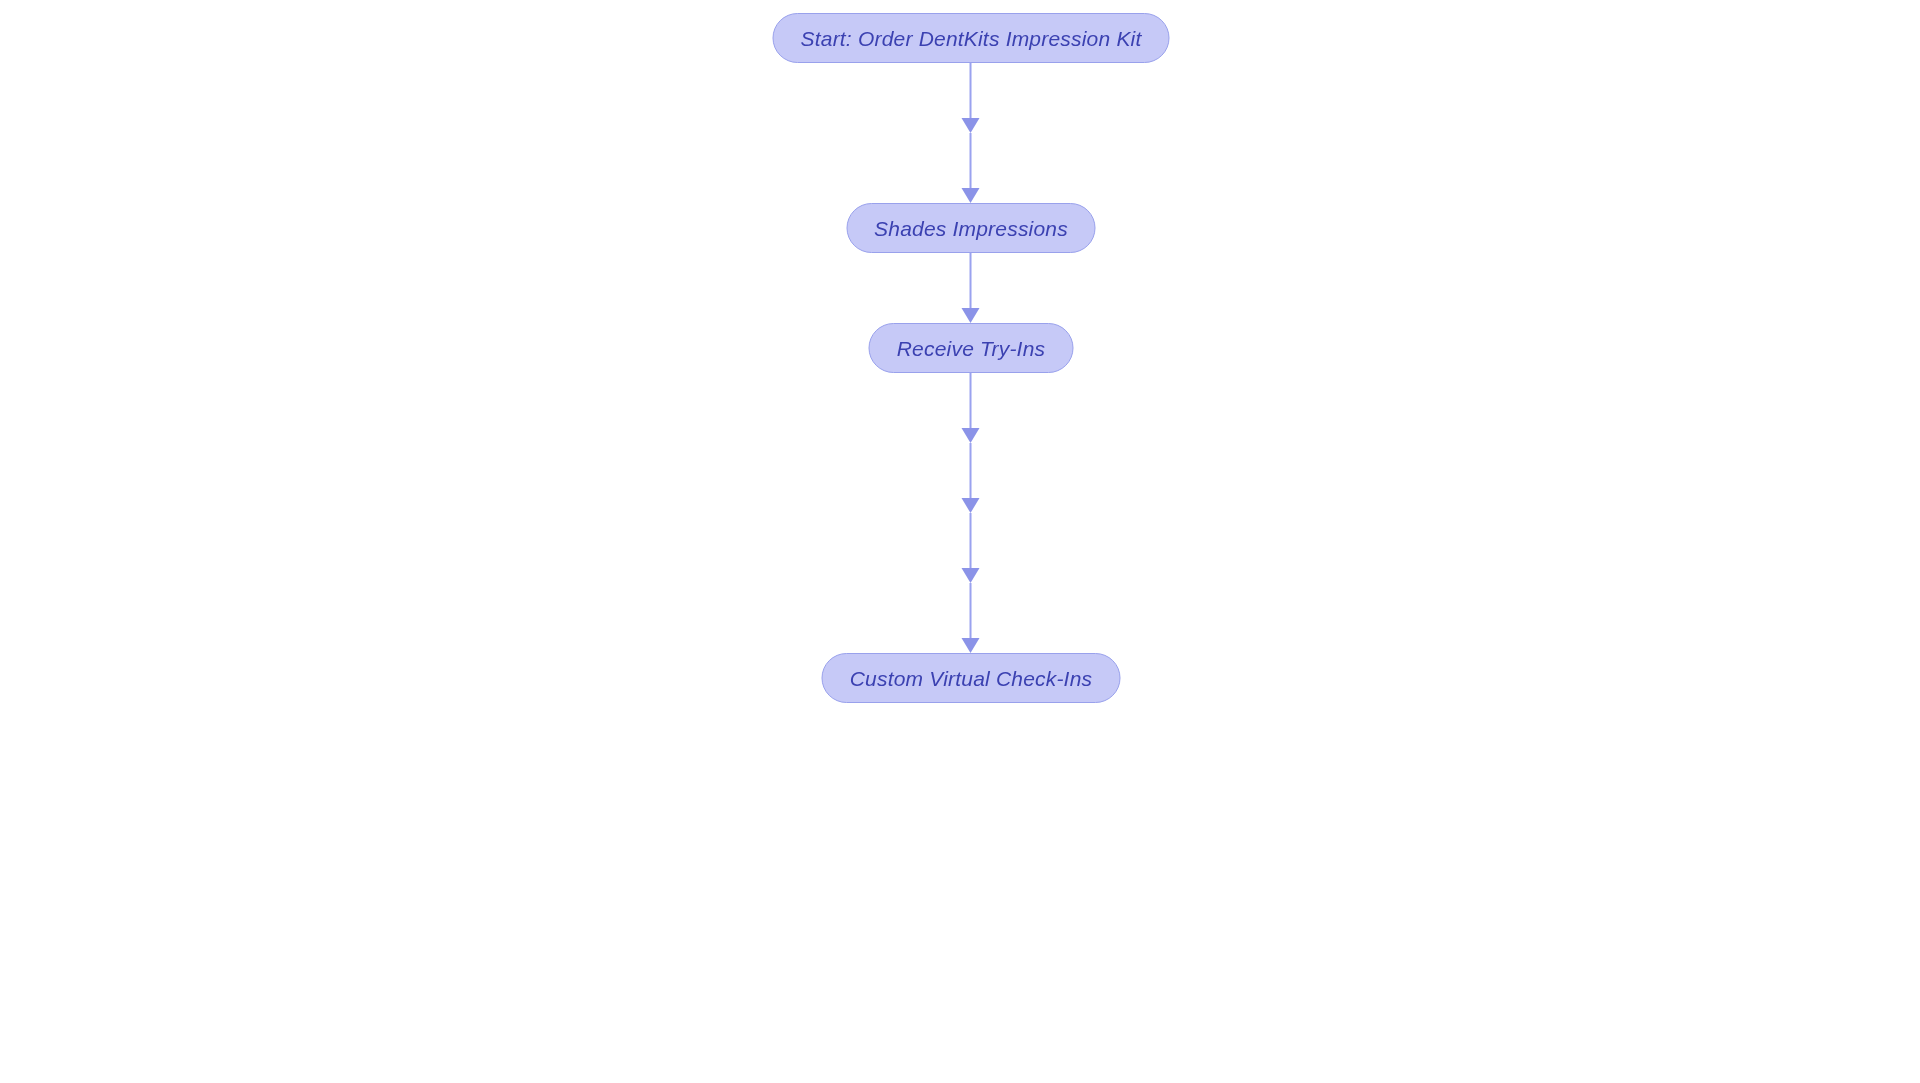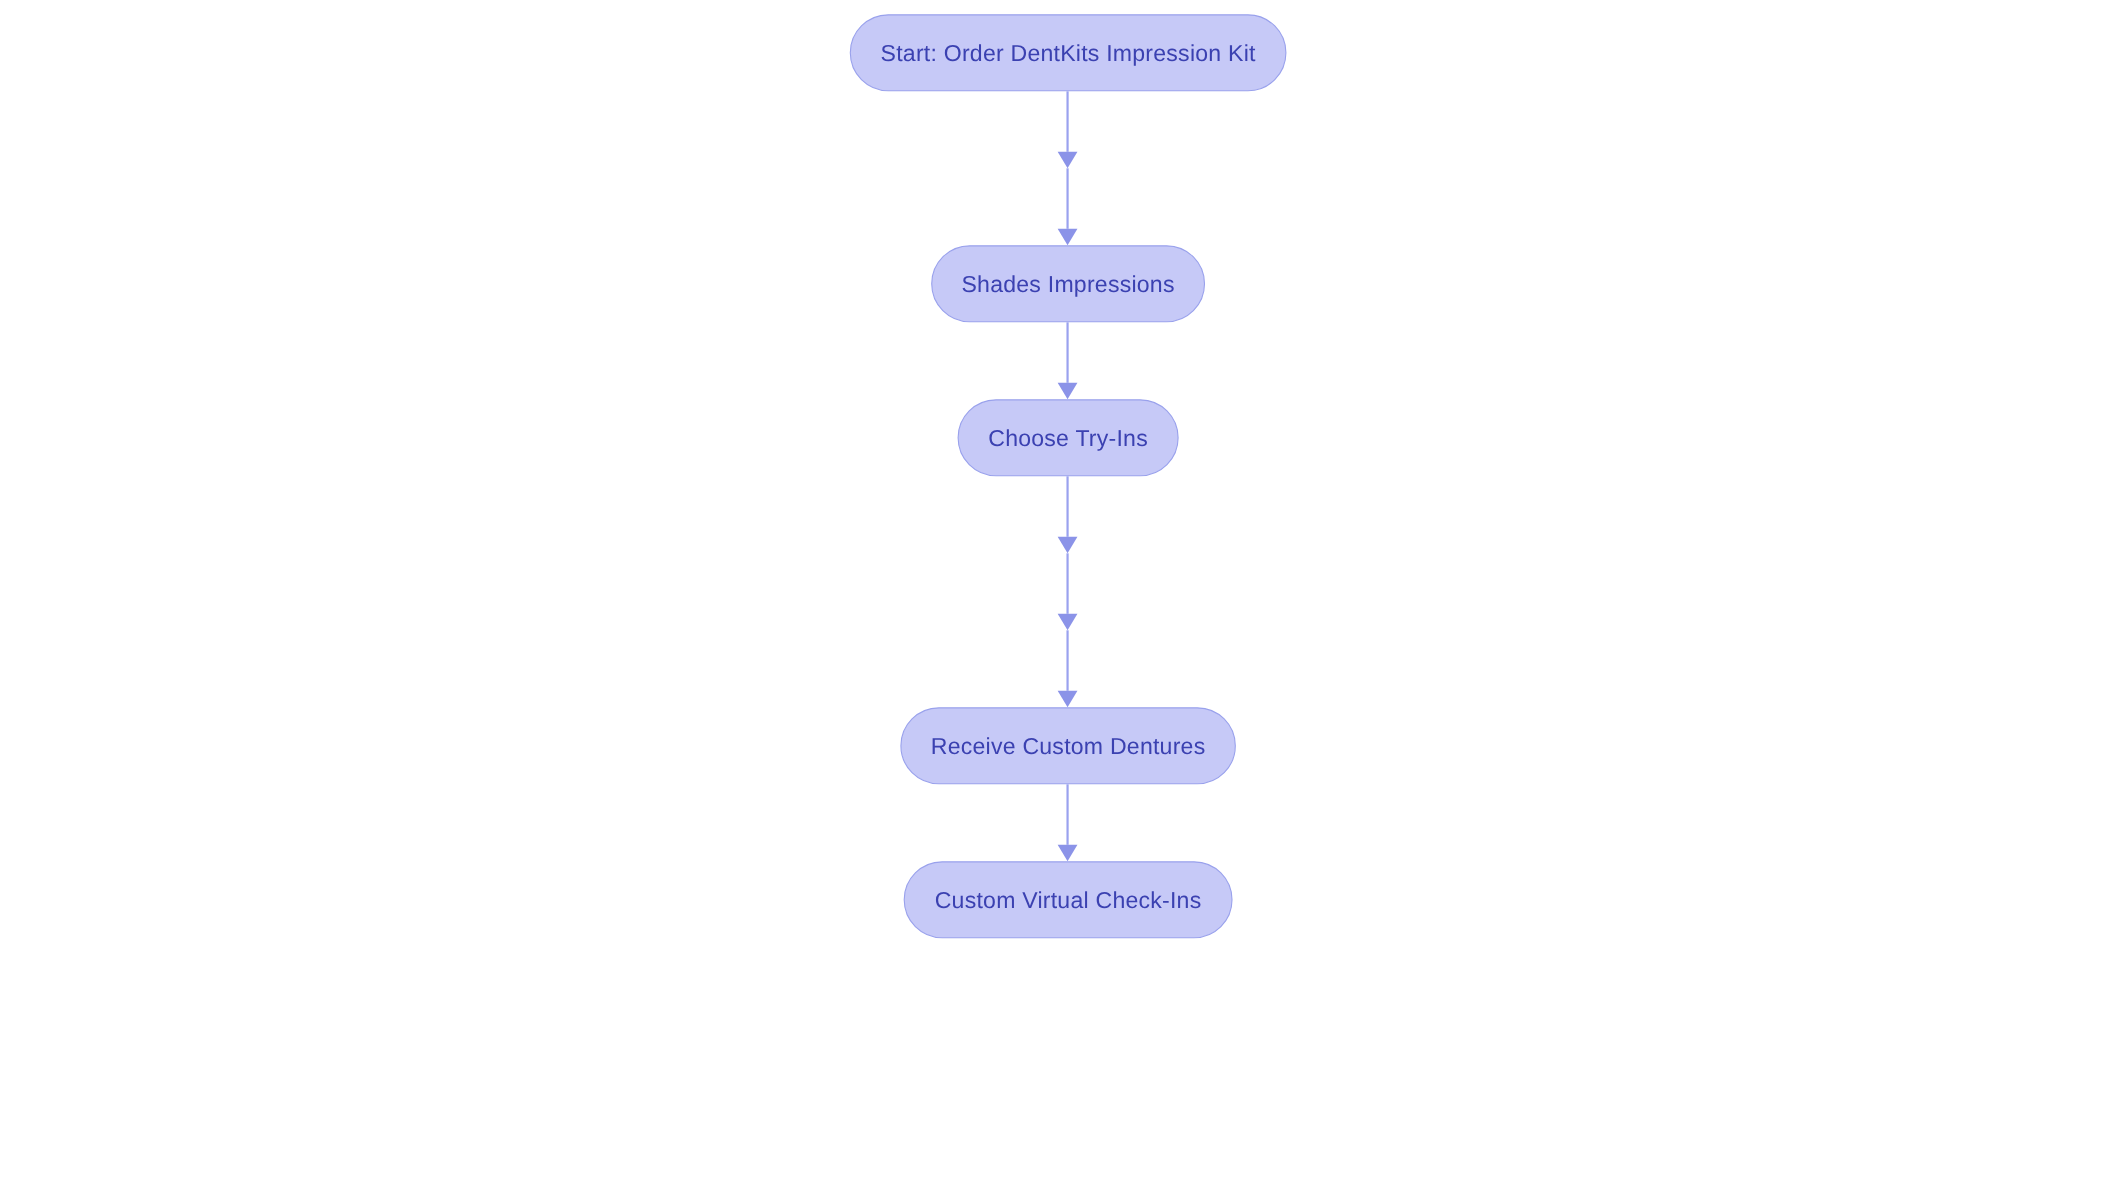--- a/index.html
+++ b/index.html
@@ -27,29 +27,30 @@
   .flow {
     position: absolute;
     left: 971px;
     top: 13px;
     transform: translateX(-50%);
     display: flex;
     flex-direction: column;
     align-items: center;
   }
   .node {
-    height: 70px;
+    height: 50px;
     padding: 0 27px;
     display: flex;
     align-items: center;
     justify-content: center;
     background: var(--node-fill);
     border: 1.5px solid var(--node-border);
     border-radius: 35px;
     white-space: nowrap;
+    font-style: italic;
   }
   .node-label {
     color: var(--node-text);
     font-size: 21px;
     letter-spacing: 0.2px;
     line-height: 1;
   }
   .connector {
     height: 70px;
     display: flex;
@@ -93,43 +94,40 @@
     <div class="node">
       <span class="node-label">Shades Impressions</span>
     </div>
 
     <div class="connector">
       <div class="connector-line"></div>
       <div class="connector-head"></div>
     </div>
 
     <div class="node">
-      <span class="node-label">Choose Try-Ins</span>
+      <span class="node-label">Receive Try-Ins</span>
     </div>
 
     <div class="connector">
       <div class="connector-line"></div>
       <div class="connector-head"></div>
     </div>
 
 
     <div class="connector">
       <div class="connector-line"></div>
       <div class="connector-head"></div>
     </div>
 
 
     <div class="connector">
       <div class="connector-line"></div>
       <div class="connector-head"></div>
     </div>
 
-    <div class="node">
-      <span class="node-label">Receive Custom Dentures</span>
-    </div>
 
     <div class="connector">
       <div class="connector-line"></div>
       <div class="connector-head"></div>
     </div>
 
     <div class="node">
       <span class="node-label">Custom Virtual Check-Ins</span>
     </div>
 

